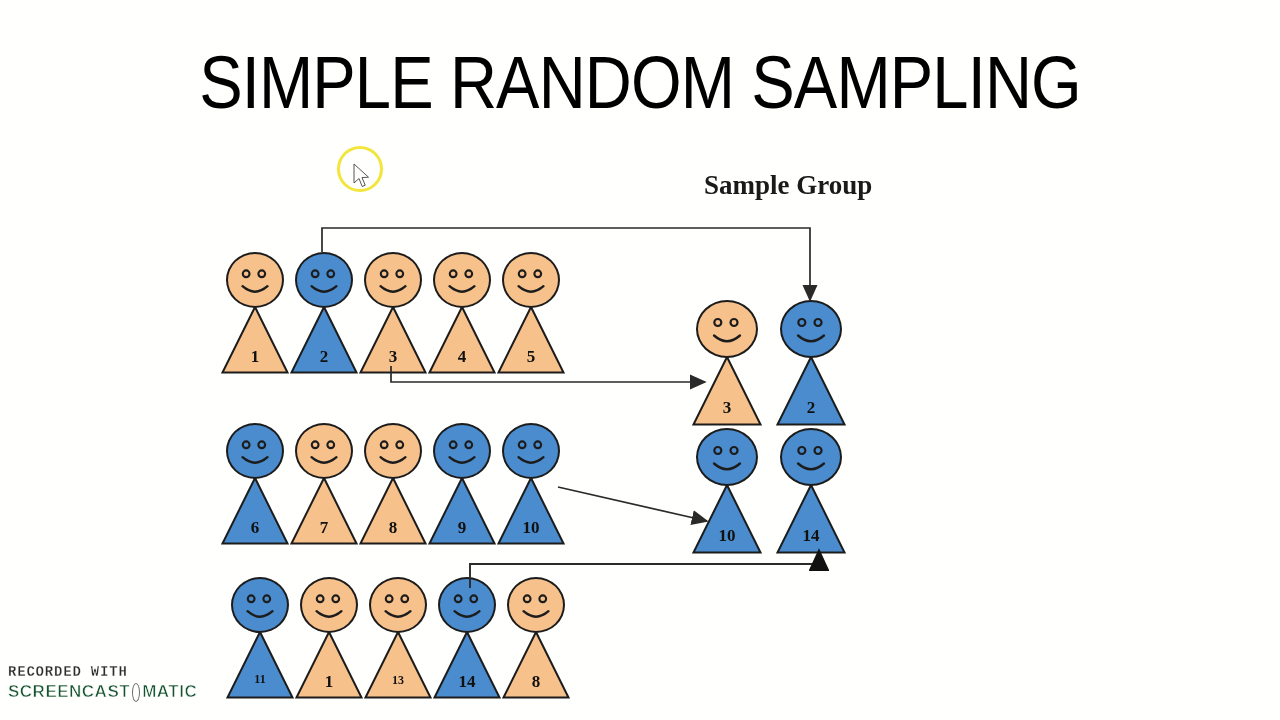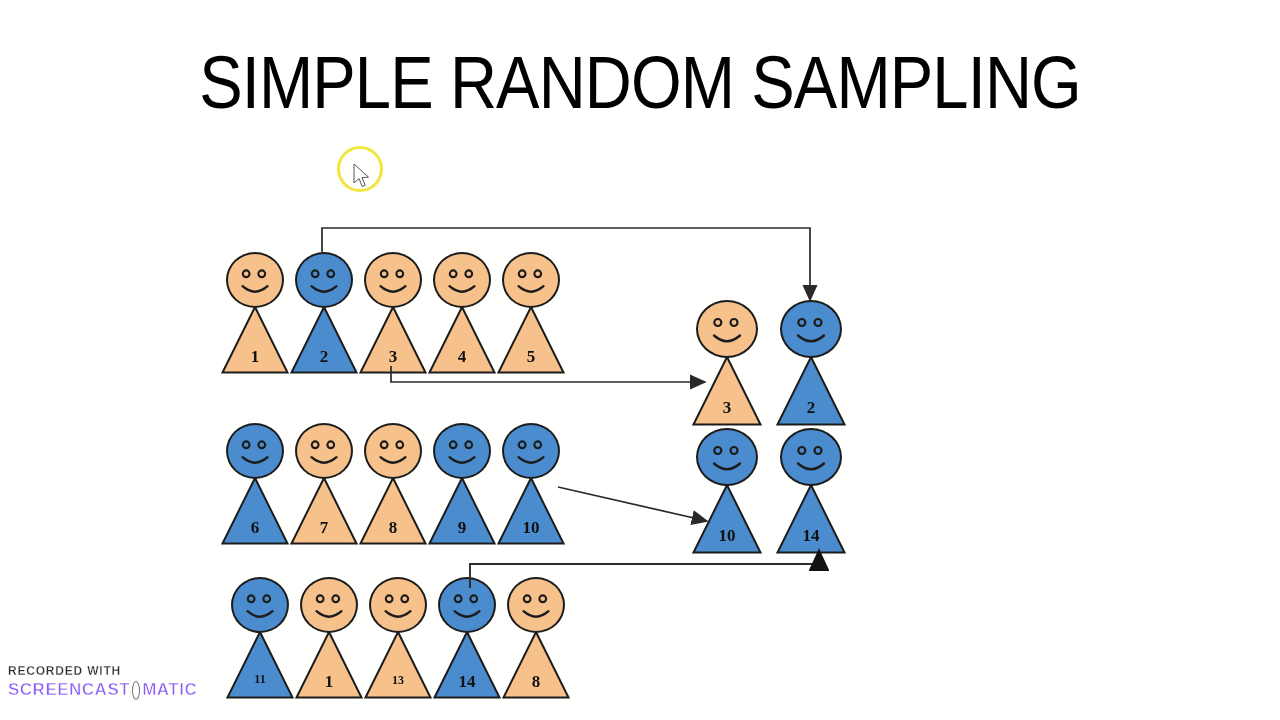--- a/index.html
+++ b/index.html
@@ -71,47 +71,48 @@
     left:337px;top:146px;width:46px;height:46px;
     border:3px solid #f2e63c;
     border-radius:50%;
     box-sizing:border-box;
   }
   #mouse-cursor{position:absolute;left:353px;top:163px;width:18px;height:26px;}
 
   
   #watermark{position:absolute;left:8px;top:664px;width:150px;height:48px;}
   #wm-top{
-    font-family:Liberation Sans, sans-serif;
-    font-size:12px;font-weight:bold;letter-spacing:0.8px;
+    font-family:Liberation Mono, monospace;
+    font-size:14px;font-weight:bold;letter-spacing:0.8px;
     color:#2b2b2b;
     -webkit-text-stroke:0.3px #ffffff;
   }
   #wm-row{display:flex;align-items:center;gap:3px;margin-top:2px;}
   .wm-word{
     font-family:"Liberation Sans",sans-serif;
     font-size:17px;font-weight:bold;letter-spacing:0.5px;
-    color:#8b5cf6;
+    color:#14532d;
     -webkit-text-stroke:0.6px #ffffff;
   }
   #wm-dot{
     width:17px;height:17px;border-radius:50%;
     border:3px solid #ffffff;
     box-sizing:border-box;
     background:#2f86c5;
     box-shadow:0 0 0 1px #6f6f6f;
   }
 </style>
 </head>
 <body>
 
 <div id="stage">
 
   <div id="title">SIMPLE RANDOM SAMPLING</div>
 
+  <div class="col-head" id="head-sample">Sample Group</div>
 
   <div id="figures">
       <div class="figure" style="left: 221px; top: 252px; width: 68px; height: 130px;">
         <div class="head" style="width: 58px; height: 56px; background: rgb(247, 193, 139);">
           <svg class="face" viewBox="0 0 100 100">
             <circle cx="33" cy="38" r="6.5" fill="none" stroke="#1c1c1c" stroke-width="4"></circle>
             <circle cx="63" cy="38" r="6.5" fill="none" stroke="#1c1c1c" stroke-width="4"></circle>
             <path d="M26,62 Q50,83 74,62" fill="none" stroke="#1c1c1c" stroke-width="4.5" stroke-linecap="round"></path>
           </svg>
         </div>

